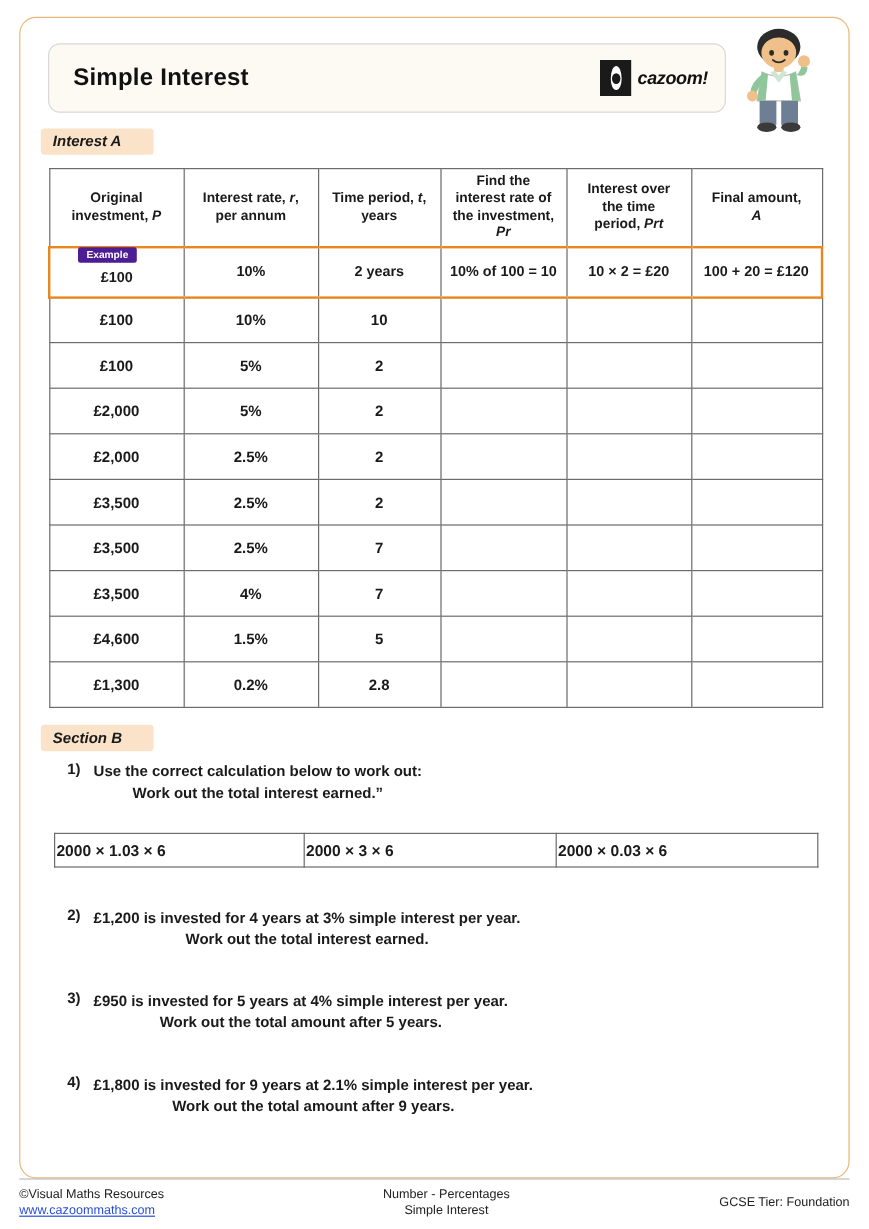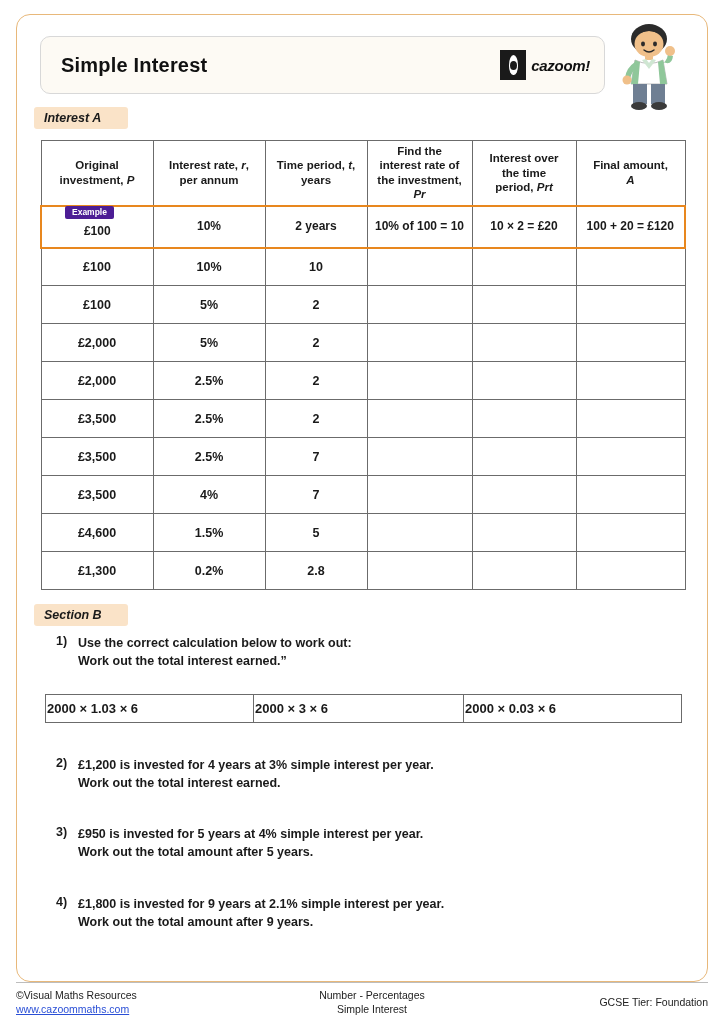--- a/index.html
+++ b/index.html
@@ -208,21 +208,21 @@
     font-size: 12.5px;
     font-weight: bold;
     padding-left: 16px;
     box-sizing: border-box;
   }
   .q-body {
     font-size: 12.5px;
     font-weight: bold;
     line-height: 1.45;
   }
-  .q-body .line { display: block; }
+  .q-body .line { display: block; text-align: center; }
 
   .options {
     position: absolute;
     left: 45px;
     top: 694px;
     width: 636px;
     border-collapse: collapse;
     table-layout: fixed;
   }
   .options td {

